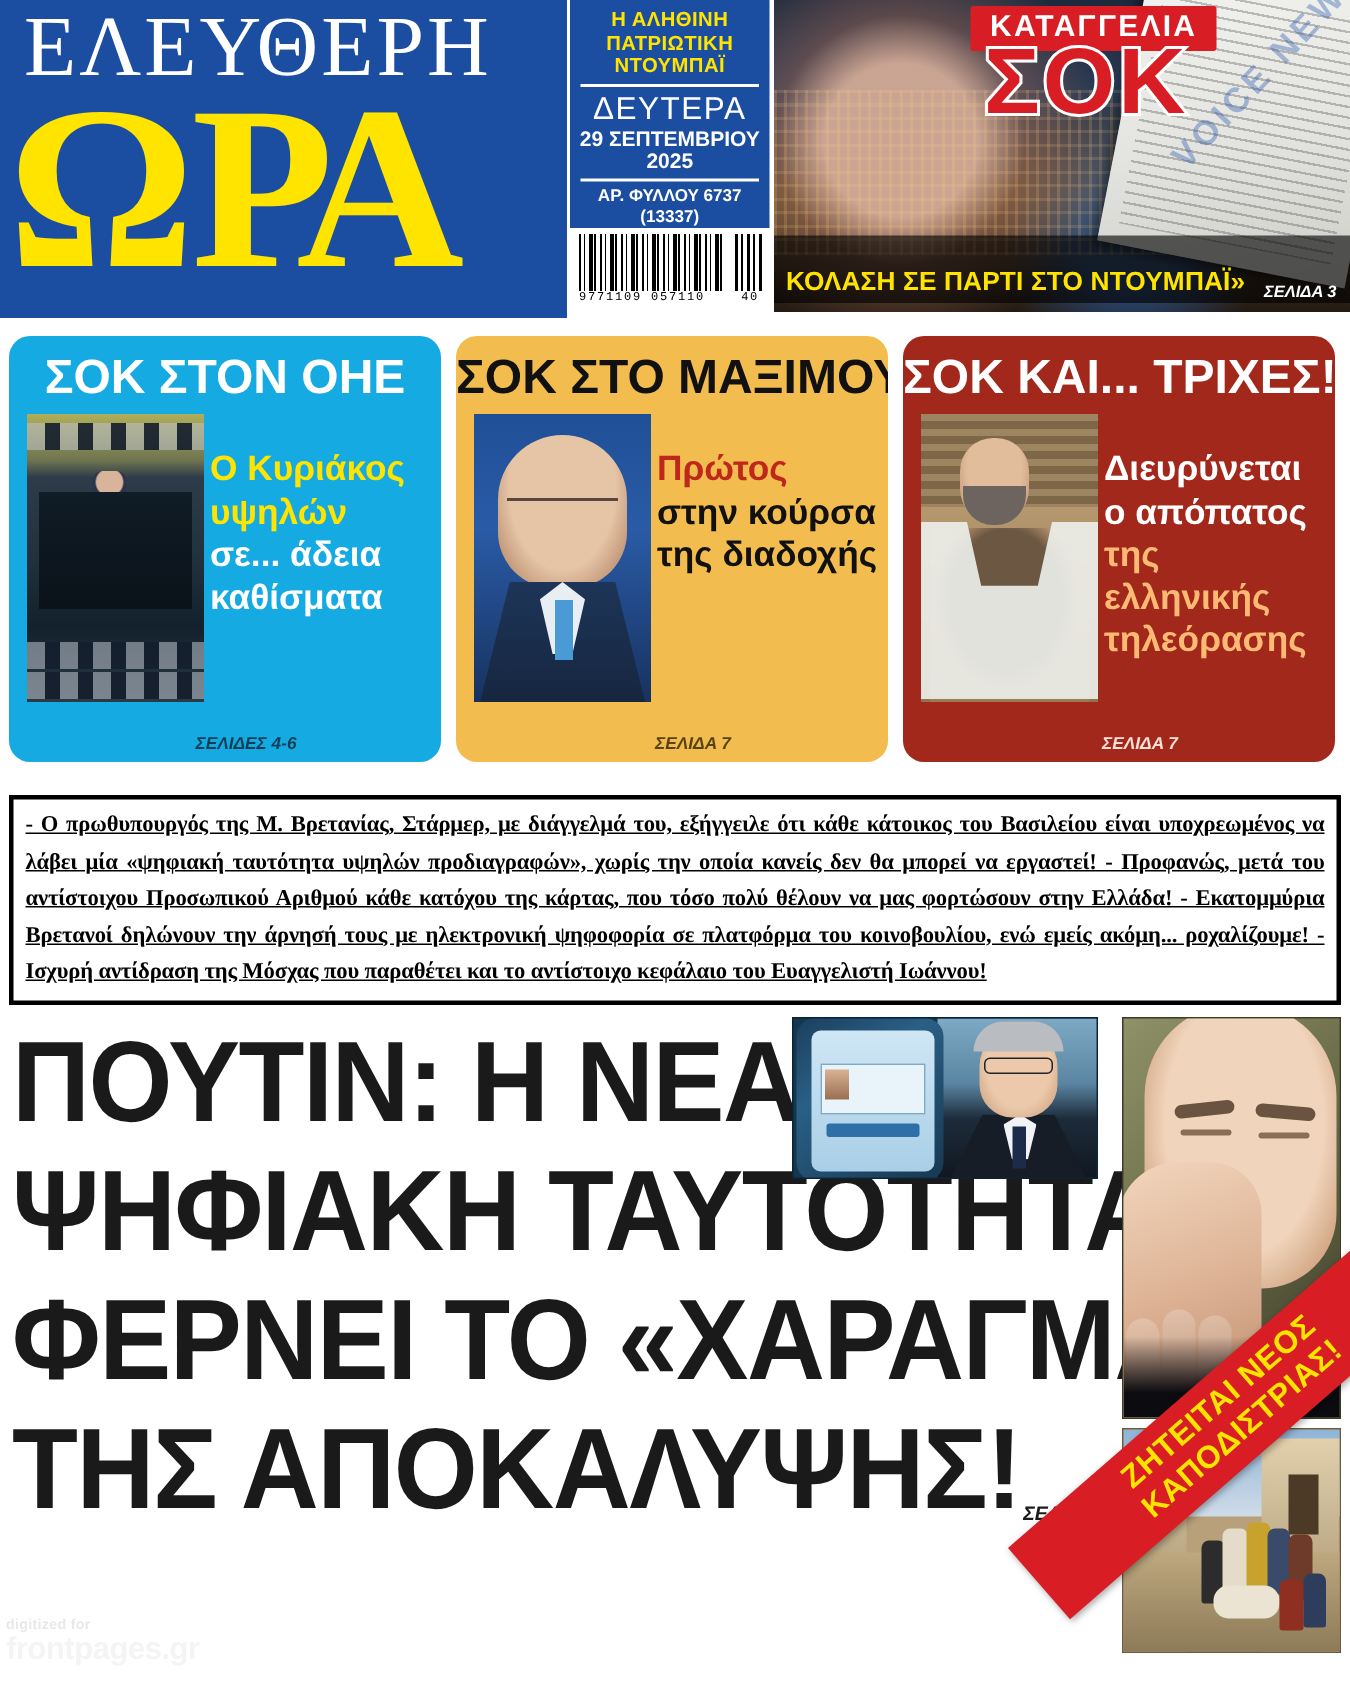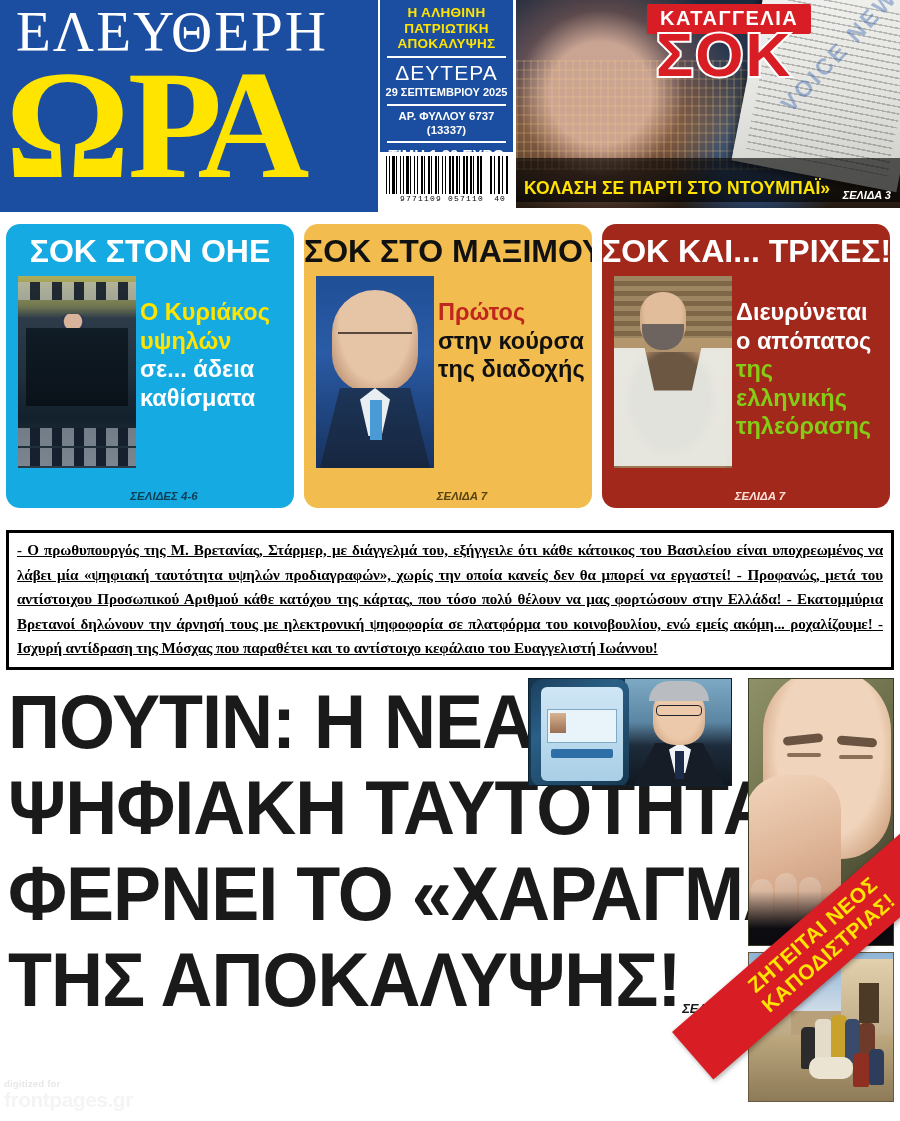--- a/index.html
+++ b/index.html
@@ -84,21 +84,21 @@
   .info-day {
     color: #ffffff;
     font-weight: 400;
     font-size: 21px;
     line-height: 23px;
     letter-spacing: 1px;
   }
   .info-date {
     color: #ffffff;
     font-weight: 700;
-    font-size: 11px;
+    font-size: 14px;
     line-height: 15px;
     margin-top: 1px;
   }
   .info-issue {
     color: #ffffff;
     font-weight: 700;
     font-size: 11.4px;
     line-height: 14px;
   }
   .info-price {
@@ -131,21 +131,21 @@
       to right,
       #000 0px, #000 2px, #fff 2px, #fff 4px,
       #000 4px, #000 5px, #fff 5px, #fff 8px);
   }
   .barcode-num {
     position: absolute; left: 0; top: 38px;
     width: 98px;
     font-size: 8px;
     letter-spacing: 1.2px;
     color: #000;
-    text-align: right;
+    text-align: left;
     font-family: "Liberation Mono", "DejaVu Sans Mono", monospace;
   }
   .barcode-num2 {
     position: absolute; left: 102px; top: 38px;
     width: 24px;
     font-size: 8px;
     letter-spacing: 1px;
     color: #000;
     text-align: center;
     font-family: "Liberation Mono", "DejaVu Sans Mono", monospace;
@@ -390,21 +390,21 @@
     line-height: 28.5px;
     text-align: left;
     margin-top: 24px;
   }
   .box-text .l { display: block; }
   .box-1 .box-text .c1 { color: #FFE400; }
   .box-1 .box-text .c2 { color: #ffffff; }
   .box-2 .box-text .c1 { color: #C0271C; }
   .box-2 .box-text .c2 { color: #111111; }
   .box-3 .box-text .c1 { color: #ffffff; }
-  .box-3 .box-text .c2 { color: #84cc16; }
+  .box-3 .box-text .c2 { color: #fdba74; }
 
   .box-pageref {
     position: absolute;
     left: 0; bottom: 6px;
     width: 316px;
     text-align: center;
     font-style: italic;
     font-weight: 700;
     font-size: 11.5px;
   }
@@ -689,21 +689,21 @@
   <div class="masthead">
 
     <div class="logo-block">
       <div class="logo-eleftheri">ΕΛΕΥΘΕΡΗ</div>
       <div class="logo-ora">ΩΡΑ</div>
     </div>
 
     <div class="info-block">
       <div class="info-tagline">Η ΑΛΗΘΙΝΗ</div>
       <div class="info-tagline">ΠΑΤΡΙΩΤΙΚΗ</div>
-      <div class="info-tagline">ΑΠΟΚΑΛΥΨΗΣ</div>
+      <div class="info-tagline">ΝΤΟΥΜΠΑΪ</div>
       <div class="info-rule"></div>
       <div class="info-day">ΔΕΥΤΕΡΑ</div>
       <div class="info-date">29 ΣΕΠΤΕΜΒΡΙΟΥ 2025</div>
       <div class="info-rule"></div>
       <div class="info-issue">ΑΡ. ΦΥΛΛΟΥ 6737 (13337)</div>
       <div class="info-rule"></div>
       <div class="info-price">ΤΙΜΗ 1,20 ΕΥΡΩ</div>
     </div>
 
     <div class="barcode-wrap">

